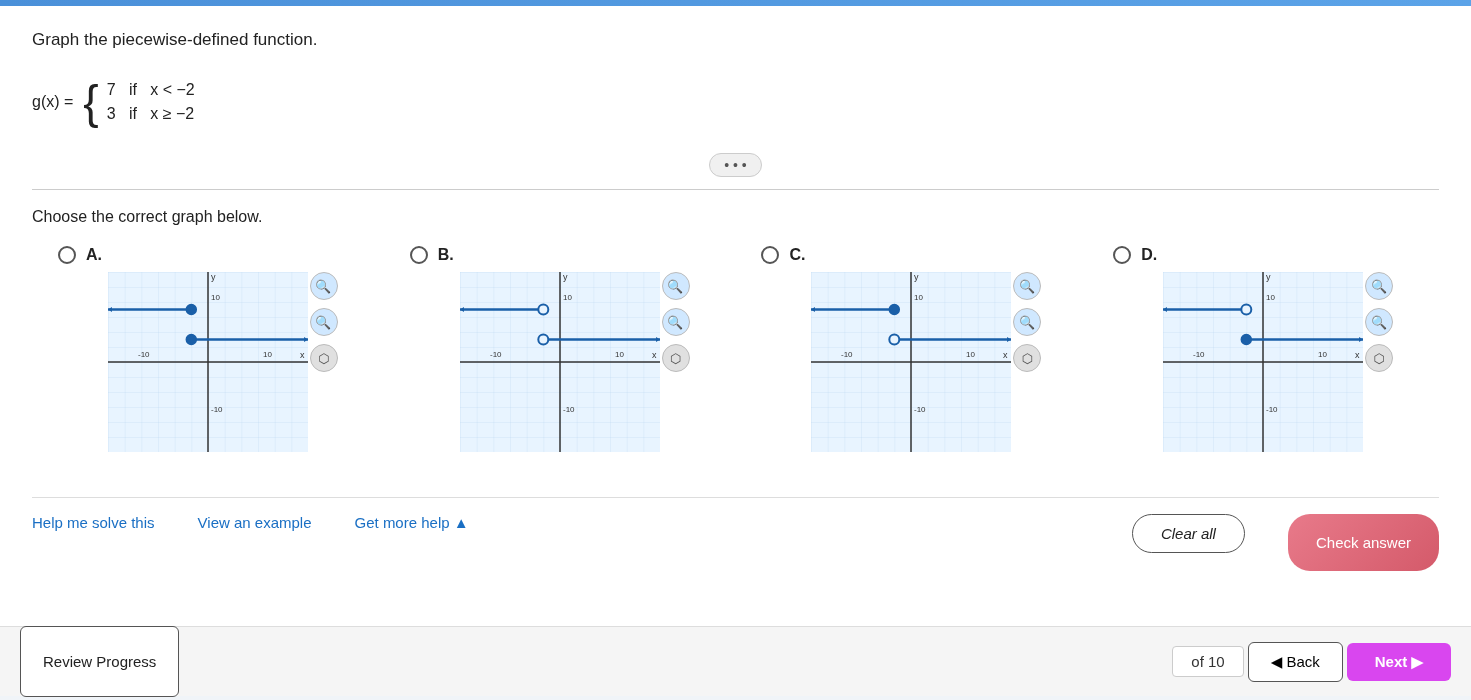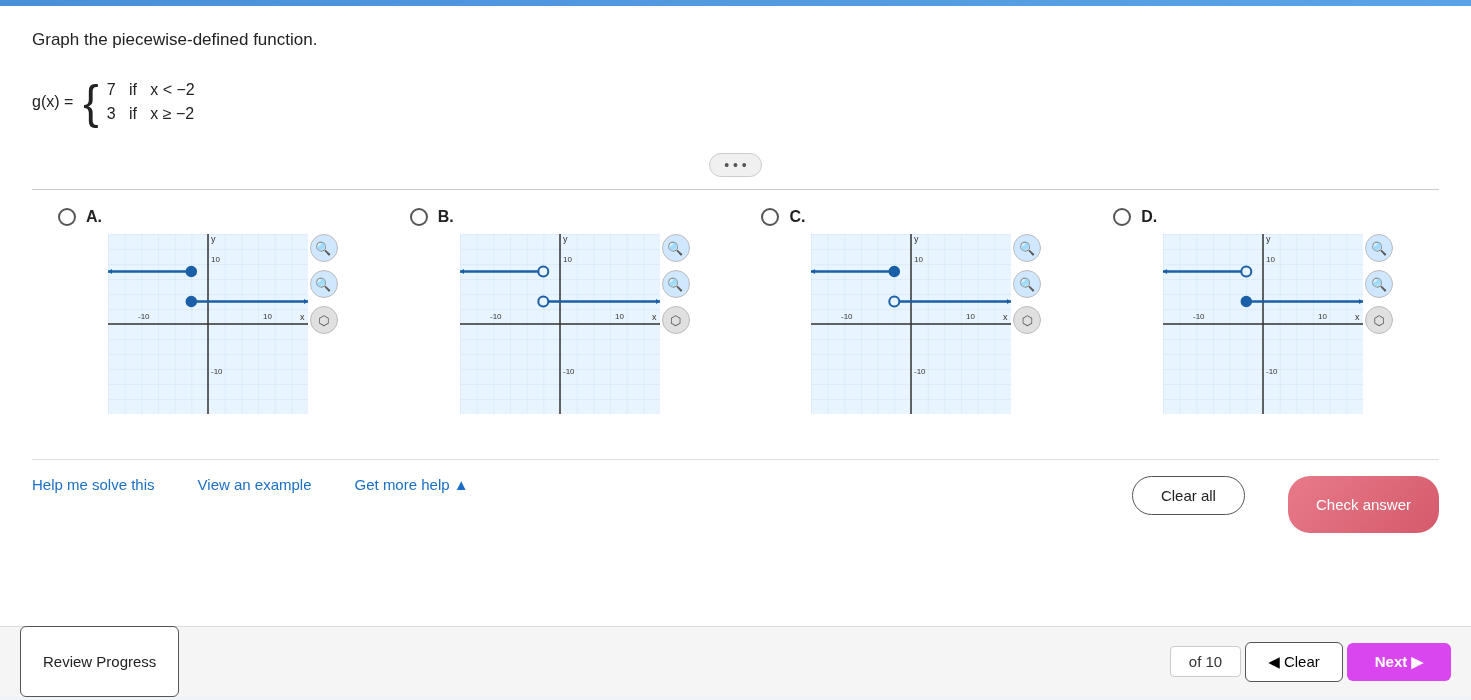--- a/index.html
+++ b/index.html
@@ -151,20 +151,21 @@
     }
     .clear-all-btn {
       margin-left: auto;
       padding: 10px 28px;
       border-radius: 22px;
       border: 1.5px solid #555;
       background: #fff;
       font-size: 15px;
       cursor: pointer;
       color: #222;
+      font-style: italic;
     }
     .check-answer-btn {
       padding: 20px 28px;
       border-radius: 22px;
       border: none;
       background: linear-gradient(135deg, #e87a8a, #d45a6a);
       font-size: 15px;
       cursor: pointer;
       color: #fff;
       font-weight: normal;
@@ -258,20 +259,21 @@
       </div>
     </div>
   </div>
 
   <div style="text-align:center; margin-bottom: 12px; position: relative;">
     <button class="dots-btn" style="position:static; transform:none;">• • •</button>
   </div>
 
   <hr class="divider-line">
 
+  <div class="choose-text">Choose the correct graph below.</div>
 
   <div class="options-row">
 
     <div class="option-block">
       <div class="option-header">
         <span class="radio-circle"></span>
         <span class="option-label">A.</span>
       </div>
       <div class="graph-wrapper">
         <svg class="grid-svg" viewBox="0 0 200 180">
@@ -438,16 +440,16 @@
   </div>
 
 </div>
 
 <div class="bottom-bar">
   <button class="review-progress-btn">Review Progress</button>
   <div class="pagination-area">
     <span class="page-indicator">
       <span>of 10</span>
     </span>
-    <button class="back-btn">◀  Clear</button>
+    <button class="back-btn">◀  Back</button>
     <button class="next-btn">Next  ▶</button>
   </div>
 </div>
 
 </body></html>

